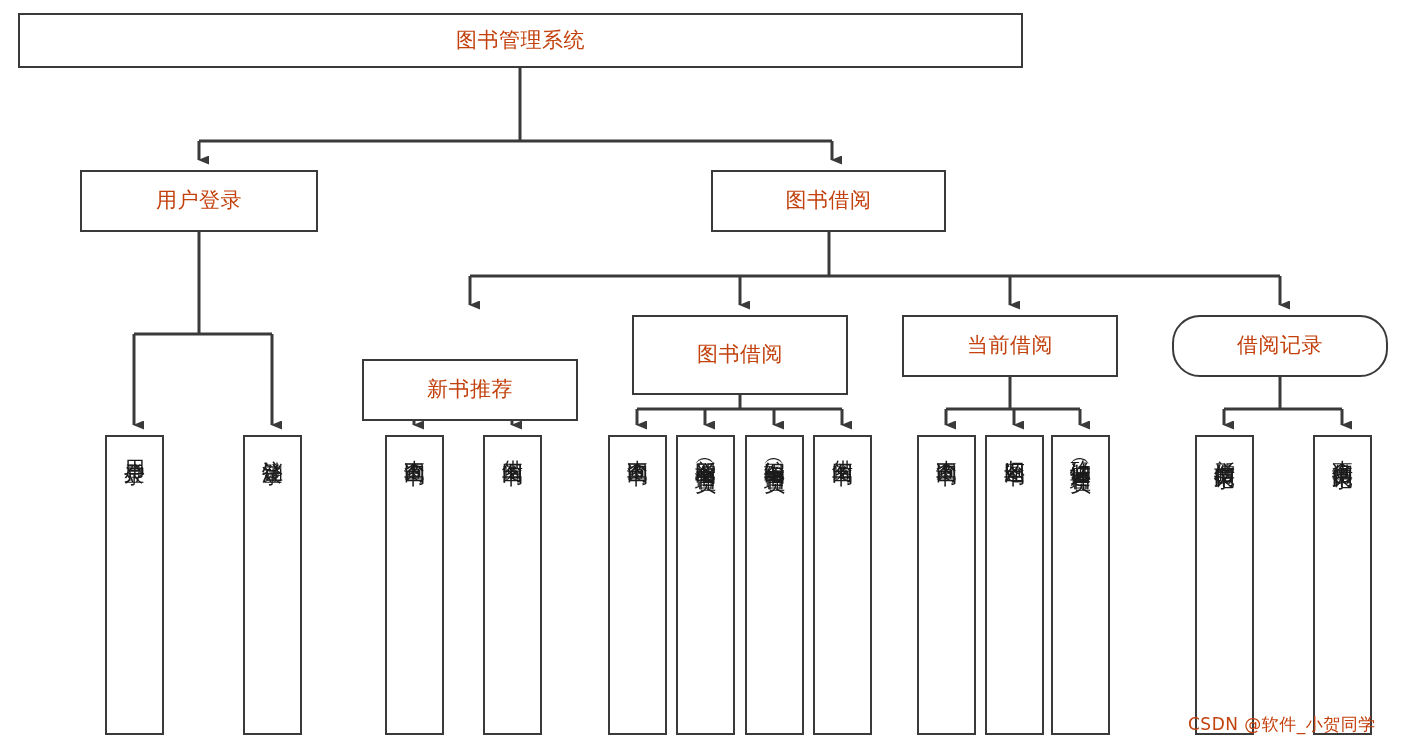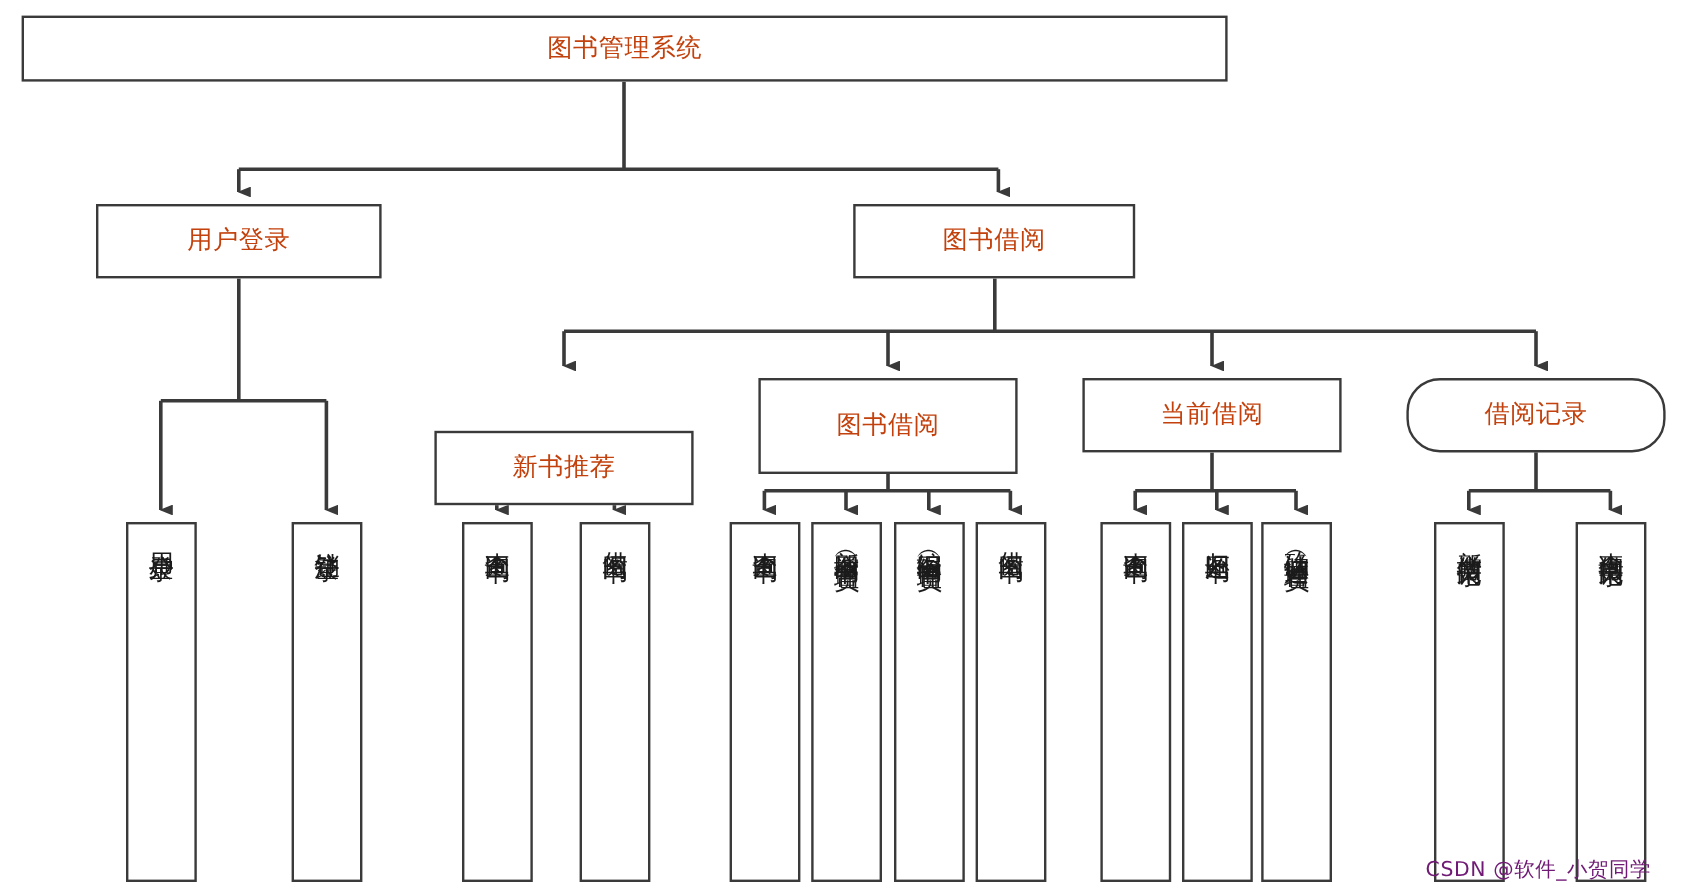--- a/index.html
+++ b/index.html
@@ -53,21 +53,21 @@
     color: #1b1b1b;
     letter-spacing: 2px;
     line-height: 1.05;
     white-space: nowrap;
   }
   #watermark {
     position: absolute;
     left: 1188px;
     top: 713px;
     font-size: 17px;
-    color: #701a75;
+    color: #c2410c;
     letter-spacing: 0.5px;
     white-space: nowrap;
     user-select: none;
   }
 </style>
 </head>
 <body>
 
 <div id="diagram-root">
 

